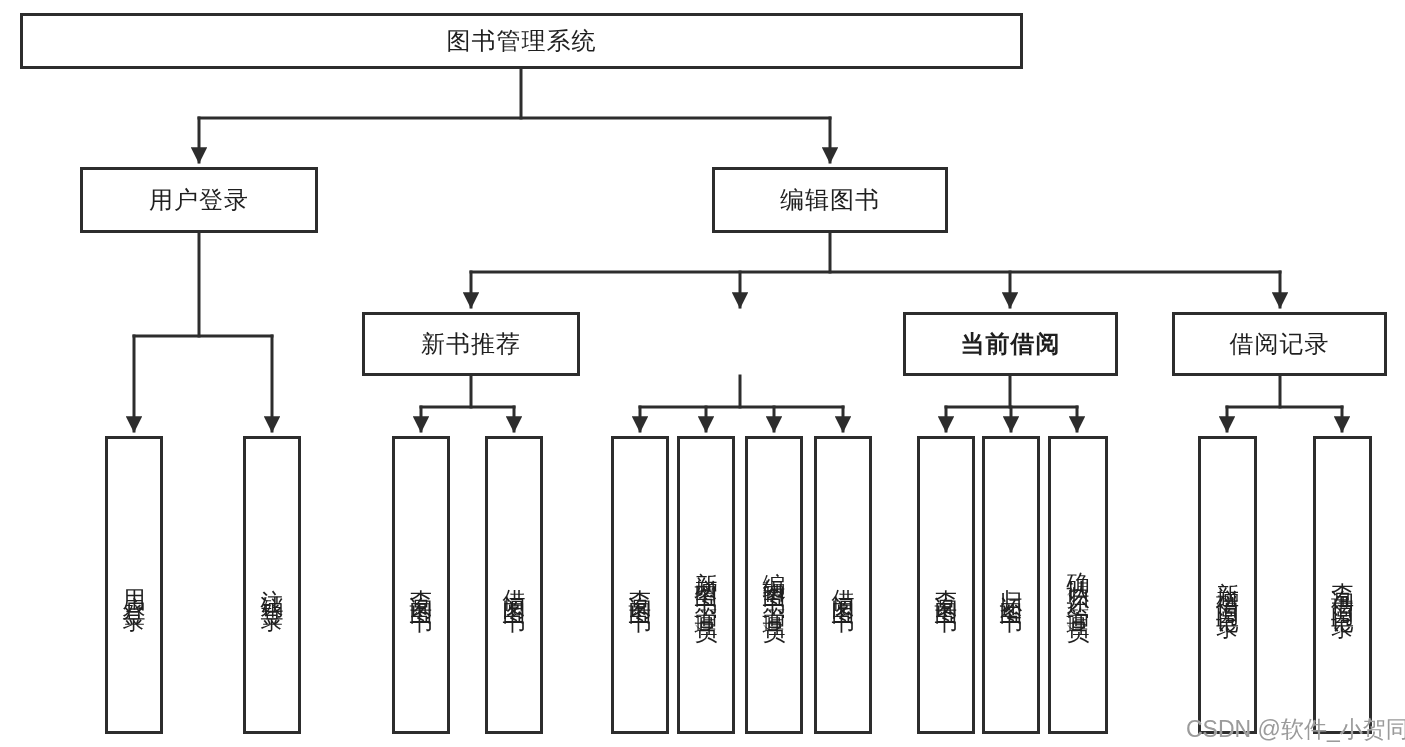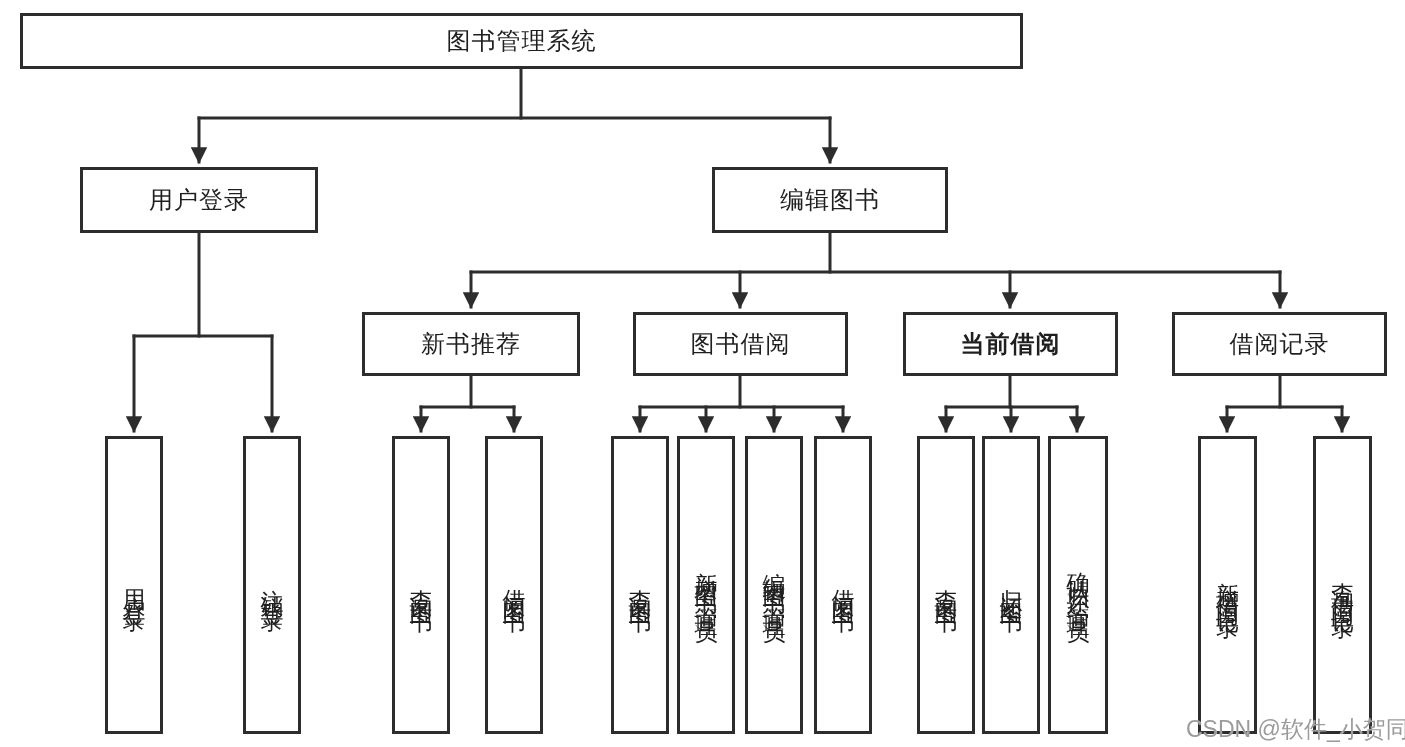--- a/index.html
+++ b/index.html
@@ -112,21 +112,20 @@
     <line x1="1227" y1="407" x2="1227" y2="431" marker-end="url(#arw)"></line>
     <line x1="1342" y1="407" x2="1342" y2="431" marker-end="url(#arw)"></line>
   </svg>
 
   <div class="box h" style="left:20px; top:13px; width:1003px; height:56px;">图书管理系统</div>
 
   <div class="box h" style="left:80px; top:167px; width:238px; height:66px;">用户登录</div>
   <div class="box h" style="left:712px; top:167px; width:236px; height:66px;">编辑图书</div>
 
   <div class="box h" style="left:362px; top:312px; width:218px; height:64px;">新书推荐</div>
-  <div class="box h" style="left:633px; top:312px; width:215px; height:64px;">图书借阅</div>
   <div class="box h" style="left:903px; top:312px; width:215px; height:64px;font-weight:bold;">当前借阅</div>
   <div class="box h" style="left:1172px; top:312px; width:215px; height:64px;">借阅记录</div>
 
   <div class="box v" style="left:105px; top:436px; width:58px; height:298px;">用户登录</div>
   <div class="box v" style="left:243px; top:436px; width:58px; height:298px;">注销登录</div>
 
   <div class="box v" style="left:392px; top:436px; width:58px; height:298px;">查询图书</div>
   <div class="box v" style="left:485px; top:436px; width:58px; height:298px;">借阅图书</div>
 
   <div class="box v" style="left:611px; top:436px; width:58px; height:298px;">查询图书</div>

